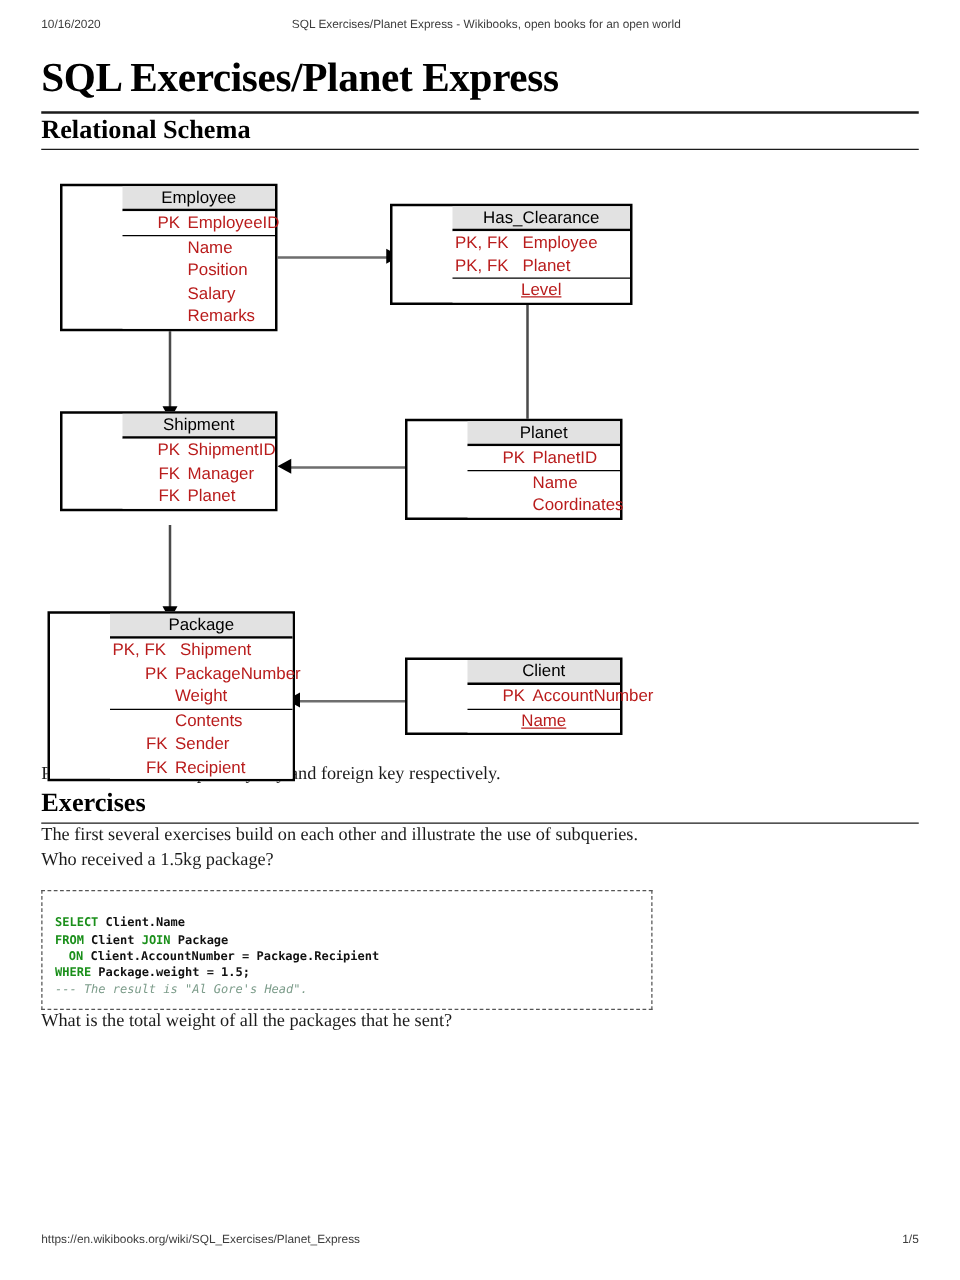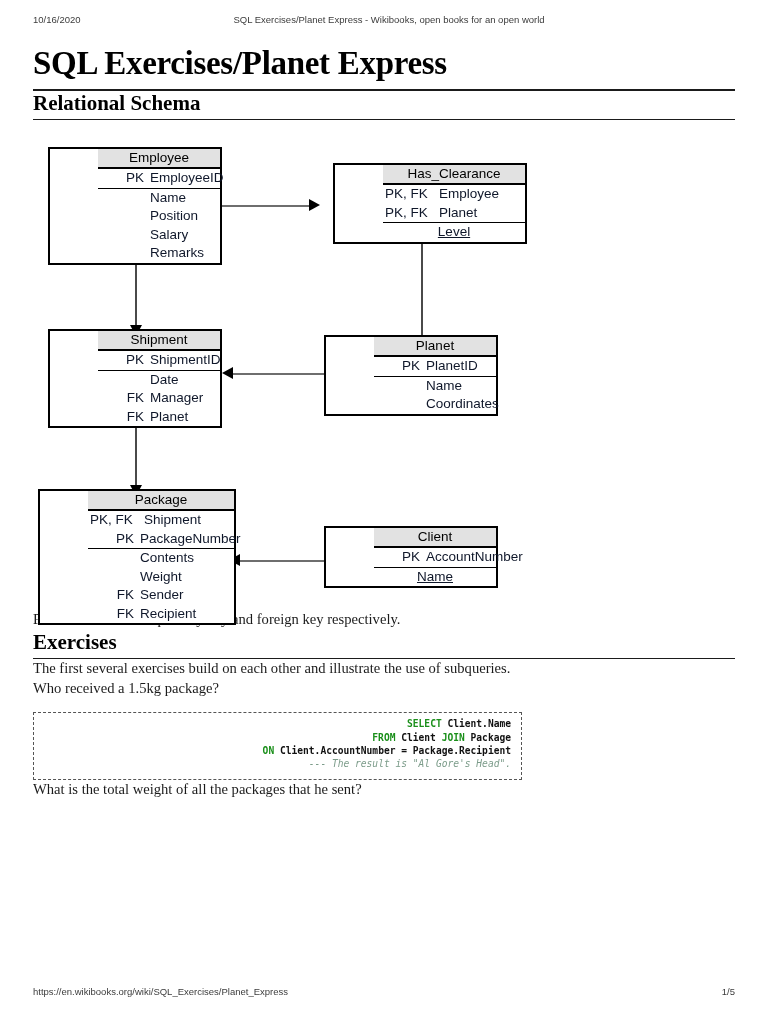--- a/index.html
+++ b/index.html
@@ -133,21 +133,21 @@
     height: 18px;
     color: #000;
   }
   .er-rows { background: #fff; }
   .er-row {
     display: flex;
     height: 18.5px;
     align-items: center;
     font-size: 13.5px;
     line-height: 18.5px;
-    color: #0f172a;
+    color: #b91c1c;
   }
   .er-row .key {
     width: 52px;
     text-align: right;
     padding-right: 6px;
     box-sizing: border-box;
     white-space: nowrap;
     flex: 0 0 52px;
   }
   .er-row .key.wide { width: 56px; flex: 0 0 56px; text-align: left; padding-left: 2px; }
@@ -196,27 +196,26 @@
     border-right: 6px solid transparent;
     border-bottom: 11px solid #000;
   }
 
   
   .code-block {
     margin-top: 14px;
     width: 489px;
     border: 1.4px dashed #555;
     background: #ffffff;
-    padding: 4px 10px 9px 10px;
+    padding: 19px 10px 9px 10px;
     box-sizing: border-box;
     font-family: "DejaVu Sans Mono", "Liberation Mono", monospace;
     font-size: 9.6px;
     line-height: 13.2px;
     color: #111;
-    text-align: right;
   }
   .code-line { white-space: pre; }
   .kw { color: #1a8f1a; font-weight: bold; }
   .ident { color: #111; font-weight: bold; }
   .cmt { color: #7c9c8a; font-style: italic; }
 </style>
 </head>
 <body>
 
 <div class="print-header">
@@ -269,21 +268,21 @@
           <span class="key"></span>
           <span class="attr">Salary</span>
         </div>
         <div class="er-row">
           <span class="key"></span>
           <span class="attr">Remarks</span>
         </div>
       </div>
     </div>
 
-    <div class="er-box" style="left:300px; top:33px; width:194px;">
+    <div class="er-box" style="left:279px; top:33px; width:194px;">
       <div class="er-title">Has_Clearance</div>
       <div class="er-rows">
         <div class="er-row">
           <span class="key wide">PK, FK</span>
           <span class="attr">Employee</span>
         </div>
         <div class="er-row">
           <span class="key wide">PK, FK</span>
           <span class="attr">Planet</span>
         </div>
@@ -293,24 +292,20 @@
       </div>
     </div>
 
     <div class="er-box" style="left:15px; top:199px; width:174px;">
       <div class="er-title">Shipment</div>
       <div class="er-rows">
         <div class="er-row">
           <span class="key">PK</span>
           <span class="attr">ShipmentID</span>
         </div>
-        <div class="er-row er-sep">
-          <span class="key"></span>
-          <span class="attr">Date</span>
-        </div>
         <div class="er-row">
           <span class="key">FK</span>
           <span class="attr">Manager</span>
         </div>
         <div class="er-row">
           <span class="key">FK</span>
           <span class="attr">Planet</span>
         </div>
       </div>
     </div>
@@ -337,27 +332,27 @@
       <div class="er-title">Package</div>
       <div class="er-rows">
         <div class="er-row">
           <span class="key wide">PK, FK</span>
           <span class="attr">Shipment</span>
         </div>
         <div class="er-row">
           <span class="key">PK</span>
           <span class="attr">PackageNumber</span>
         </div>
+        <div class="er-row">
+          <span class="key"></span>
+          <span class="attr">Weight</span>
+        </div>
         <div class="er-row er-sep">
           <span class="key"></span>
           <span class="attr">Contents</span>
-        </div>
-        <div class="er-row">
-          <span class="key"></span>
-          <span class="attr">Weight</span>
         </div>
         <div class="er-row">
           <span class="key">FK</span>
           <span class="attr">Sender</span>
         </div>
         <div class="er-row">
           <span class="key">FK</span>
           <span class="attr">Recipient</span>
         </div>
       </div>
@@ -384,20 +379,21 @@
 
   <p class="body-text p-intro">The first several exercises build on each other and illustrate the use of subqueries.</p>
 
   <p class="body-text p-q1">Who received a 1.5kg package?</p>
 
 
   <div class="code-block">
     <div class="code-line"><span class="kw">SELECT</span><span class="ident"> Client.Name</span></div>
     <div class="code-line"><span class="kw">FROM</span><span class="ident"> Client </span><span class="kw">JOIN</span><span class="ident"> Package</span></div>
     <div class="code-line" style="padding-left:11px;"><span class="kw">ON</span><span class="ident"> Client.AccountNumber = Package.Recipient</span></div>
+    <div class="code-line"><span class="kw">WHERE</span><span class="ident"> Package.weight = 1.5;</span></div>
     <div class="code-line"><span class="cmt">--- The result is "Al Gore's Head".</span></div>
   </div>
 
   <p class="body-text p-q2">What is the total weight of all the packages that he sent?</p>
 
 </div>
 
 <div class="print-footer">
   <span class="pf-url">https://en.wikibooks.org/wiki/SQL_Exercises/Planet_Express</span>
   <span class="pf-page">1/5</span>

